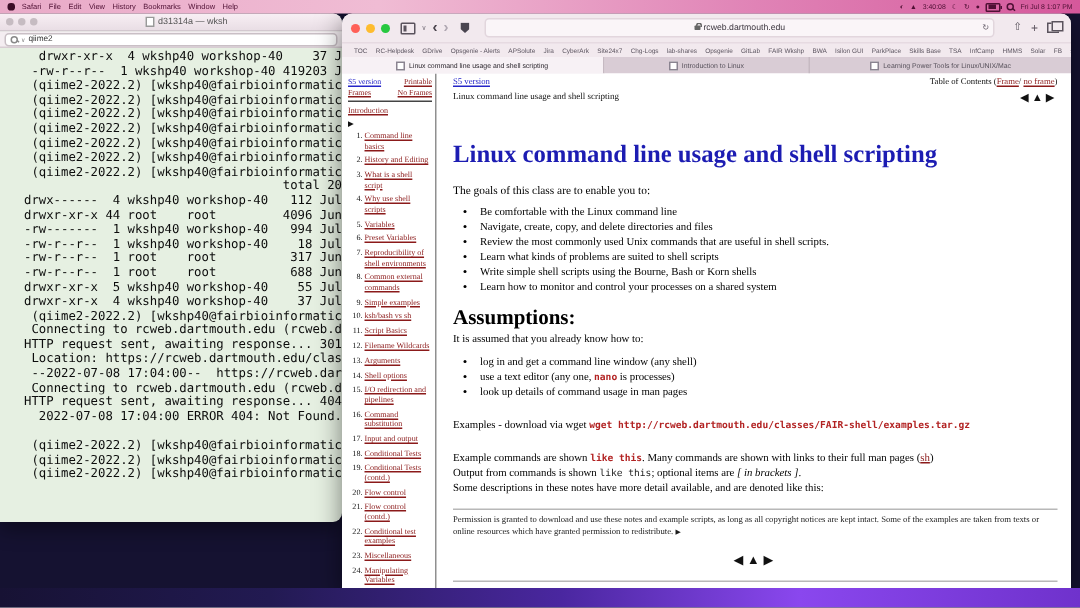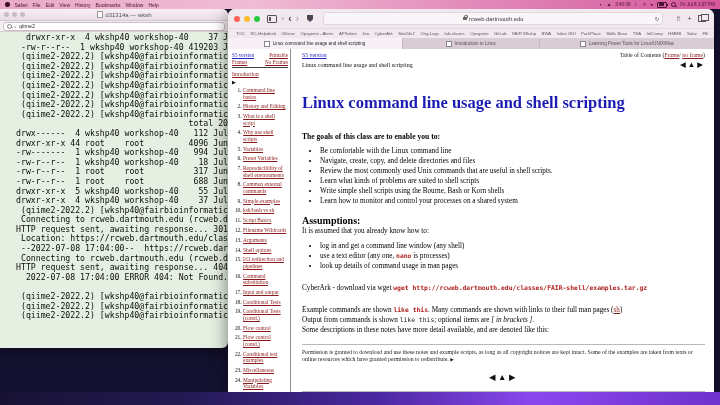--- a/index.html
+++ b/index.html
@@ -81,24 +81,24 @@
   .sb-marker{font-size:5px;color:#111;margin:2px 0 1px 0;}
   .frame-sidebar ol{margin:2px 0 0 0;padding-left:11px;}
   .frame-sidebar li{font-size:5.4px;line-height:6.4px;margin-bottom:3.4px;}
   .frame-sidebar li::marker{color:#111;}
   .frame-main{flex:1;padding:3px 9px 0 11px;overflow:hidden;}
   .m-head{display:flex;justify-content:space-between;font-size:5.8px;line-height:7px;color:#111;}
   .m-head .rcol{text-align:right;}
   .arrows{font-size:7.5px;letter-spacing:2px;color:#111;margin-top:2px;}
   .m-sub{font-size:6px;margin-top:3px;color:#111;}
   h1{font-size:16.5px;color:#1c1cb2;margin:24px 0 0 0;font-weight:bold;font-family:"Liberation Serif",serif;}
-  .goals-h{font-size:7.6px;font-weight:bold;margin-top:19px;}
+  .goals-h{font-size:7.6px;font-weight:normal;margin-top:9px;}
   .frame-main ul{margin:5px 0 0 0;padding-left:18px;}
   .frame-main ul li{font-size:7.2px;line-height:10px;}
-  .asm-h{font-size:10px;font-weight:bold;margin-top:9px;}
+  .asm-h{font-size:14px;font-weight:bold;margin-top:9px;}
   .body-p{font-size:7.2px;line-height:10px;margin:0;}
   .mt11{} .mt12{margin-top:12px;}
   .code-red{font-family:"DejaVu Sans Mono",monospace;color:#b22222;font-weight:bold;font-size:6.4px;}
   .code-plain{font-family:"DejaVu Sans Mono",monospace;color:#222;font-size:6.4px;}
   .ital{font-style:italic;}
   .main-hr{border:none;border-top:1px solid #b8b8b8;margin:9px 0 0 0;}
   .perm{font-size:5.8px;line-height:7.3px;margin-top:4px;color:#1c1c1c;}
   .marker-sm{font-size:4.6px;}
   .arrow-row{text-align:center;font-size:8.5px;letter-spacing:2.5px;margin-top:8px;color:#111;}
 </style>
@@ -322,21 +322,21 @@
 
       <div class="asm-h">Assumptions:</div>
       <p class="body-p">It is assumed that you already know how to:</p>
       <ul>
         <li><span>log in and get a command line window (any shell)</span></li>
         <li><span>use a text editor (any one, </span><span class="code-red">nano</span><span> is processes)</span></li>
         <li><span>look up details of command usage in man pages</span></li>
       </ul>
 
       <p class="body-p mt12">
-        <span>CyberArk - download via wget </span><span class="code-red">wget http://rcweb.dartmouth.edu/classes/FAIR-shell/examples.tar.gz</span>
+        <span>Examples - download via wget </span><span class="code-red">wget http://rcweb.dartmouth.edu/classes/FAIR-shell/examples.tar.gz</span>
       </p>
 
       <p class="body-p mt12">
         <span>Example commands are shown </span><span class="code-red">like this</span><span>. Many commands are shown with links to their full man pages (</span><span class="lnk">sh</span><span>)</span><br>
         <span>Output from commands is shown </span><span class="code-plain">like this</span><span>; optional items are </span><span class="ital">[ in brackets ]</span><span>.</span>
       </p>
 
       <p class="body-p mt11">Some descriptions in these notes have more detail available, and are denoted like this:</p>
 
       <hr class="main-hr">

